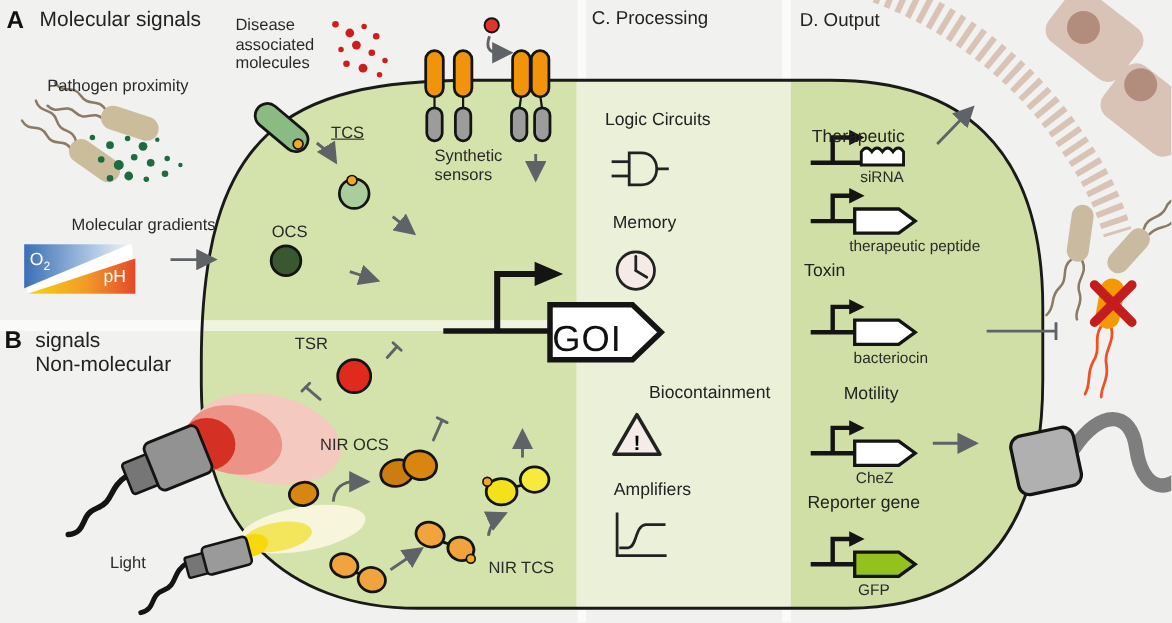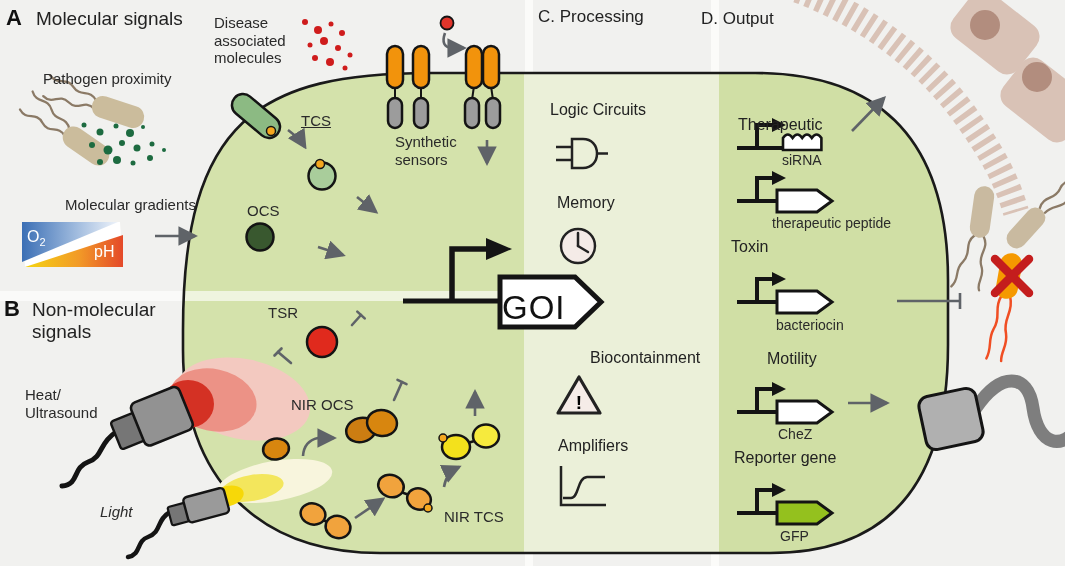--- a/index.html
+++ b/index.html
@@ -315,47 +315,43 @@
 <div class="lbl sm" style="left:214px;top:14px;">
   <div>Disease</div>
   <div>associated</div>
   <div>molecules</div>
 </div>
 <div class="lbl sm" style="left:22px;top:196px;margin-left:43px;">Molecular gradients</div>
 <div class="lbl white" style="left:27px;top:228px;font-size:16px;"><span>O</span><sub class="o2">2</sub></div>
 <div class="lbl white" style="left:94px;top:243px;font-size:16px;">pH</div>
 <div class="lbl panel-letter" style="left:4px;top:296px;">B</div>
 <div class="lbl panel-title" style="left:32px;top:299px;">
+  <div>signals</div>
   <div>Non-molecular</div>
-  <div>signals</div>
 </div>
-<div class="lbl sm" style="left:25px;top:386px;">
-  <div>Heat/</div>
-  <div>Ultrasound</div>
-</div>
-<div class="lbl sm" style="left:100px;top:503px;font-style:italic;">Light</div>
+<div class="lbl sm" style="left:100px;top:503px;">Light</div>
 
 <div class="lbl sm" style="left:301px;top:112px;text-decoration:underline;">TCS</div>
 <div class="lbl sm" style="left:247px;top:202px;">OCS</div>
 <div class="lbl sm" style="left:395px;top:133px;">
   <div>Synthetic</div>
   <div>sensors</div>
 </div>
 <div class="lbl sm" style="left:268px;top:304px;">TSR</div>
 <div class="lbl sm" style="left:291px;top:396px;">NIR OCS</div>
 <div class="lbl sm" style="left:444px;top:508px;">NIR TCS</div>
 <div class="lbl goi" style="left:502px;top:289px;">GOI</div>
 
 <div class="lbl hdr" style="left:538px;top:7px;">C. Processing</div>
 <div class="lbl sec" style="left:550px;top:101px;">Logic Circuits</div>
 <div class="lbl sec" style="left:557px;top:194px;">Memory</div>
 <div class="lbl sec" style="left:590px;top:349px;">Biocontainment</div>
 <div class="lbl sec" style="left:558px;top:437px;">Amplifiers</div>
 
-<div class="lbl hdr" style="left:701px;top:9px;text-align:center;">D. Output</div>
+<div class="lbl hdr" style="left:727px;top:9px;text-align:center;">D. Output</div>
 <div class="lbl sec" style="left:738px;top:84px;margin-top:32px;">Therapeutic</div>
 <div class="lbl xs" style="left:782px;top:152px;">siRNA</div>
 <div class="lbl xs" style="left:772px;top:215px;">therapeutic peptide</div>
 <div class="lbl sec" style="left:731px;top:238px;">Toxin</div>
 <div class="lbl xs" style="left:776px;top:317px;">bacteriocin</div>
 <div class="lbl sec" style="left:731px;top:350px;margin-left:36px;">Motility</div>
 <div class="lbl xs" style="left:778px;top:426px;">CheZ</div>
 <div class="lbl sec" style="left:734px;top:449px;">Reporter gene</div>
 <div class="lbl xs" style="left:780px;top:528px;">GFP</div>
 

